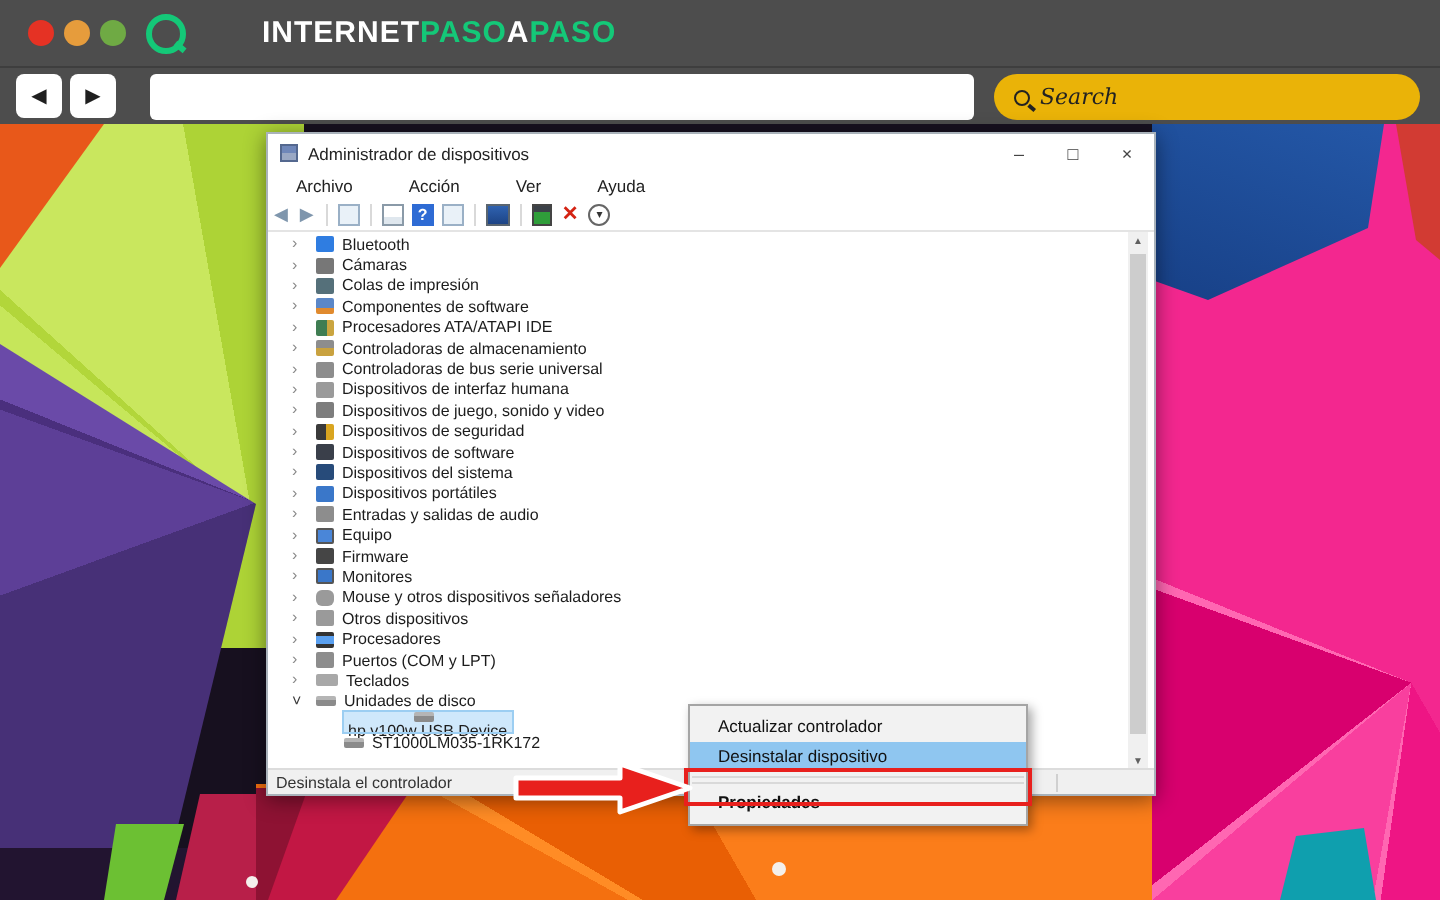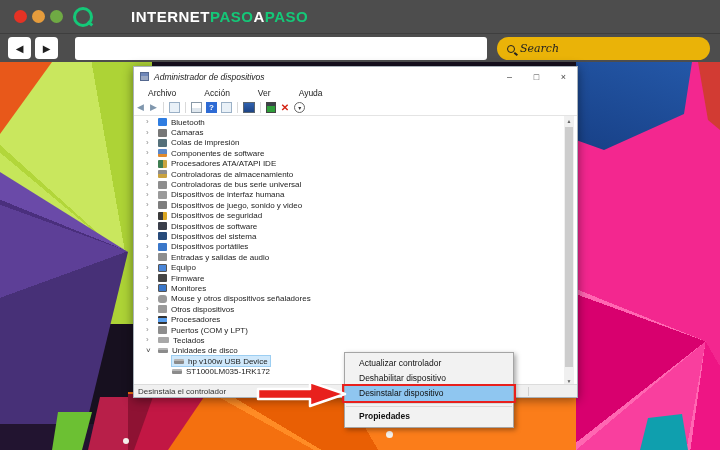--- a/index.html
+++ b/index.html
@@ -44,21 +44,21 @@
   .bg-blue{left:576px;top:0;width:124px;height:96px;background:linear-gradient(200deg,#2458a8,#173f85);
     clip-path:polygon(0 0,116px 0,108px 52px,28px 88px,0 78px);}
   .bg-red-corner{left:694px;top:0;width:26px;height:74px;background:#d23b33;clip-path:polygon(4px 0,26px 0,26px 68px,14px 58px);}
   .bg-teal{left:640px;top:352px;width:48px;height:36px;background:#0f9fae;clip-path:polygon(8px 4px,42px 0,48px 36px,0 36px);}
   .bg-dot{width:7px;height:7px;border-radius:50%;background:#f4f0ec;}
 
   
   #dm{position:absolute;left:133px;top:66px;width:445px;height:332px;background:#fff;border:1px solid #a9b2ba;box-shadow:0 2px 10px rgba(0,0,0,.45);}
   #dm-titlebar{position:absolute;left:0;top:0;width:100%;height:19px;background:#fff;display:flex;align-items:center;}
   #dm-appicon{width:9px;height:9px;margin-left:6px;background:linear-gradient(#6f87b9 50%,#9aa8c4 50%);border:1px solid #54688f;}
-  #dm-title{margin-left:5px;font-size:8.5px;color:#222;font-style:italic;}
+  #dm-title{margin-left:5px;font-size:8.5px;color:#222;}
   #dm-captions{position:absolute;right:0;top:0;height:19px;display:flex;}
   .cap{width:27px;height:19px;display:flex;align-items:center;justify-content:center;font-size:9px;color:#444;cursor:pointer;}
   #dm-menubar{position:absolute;left:0;top:19px;width:100%;height:13px;display:flex;align-items:center;background:#fff;}
   .menu-item{padding:0 14px;font-size:8.5px;color:#222;cursor:pointer;}
   #dm-toolbar{position:absolute;left:0;top:32px;width:100%;height:17px;display:flex;align-items:center;border-bottom:1px solid #e4e4e4;background:#fff;}
   .tb-arrow{font-size:9px;color:#7f96ad;margin:0 3px;cursor:pointer;}
   .tb-sep{width:1px;height:11px;background:#d9d9d9;margin:0 3px;}
   .tb-ic{width:11px;height:11px;margin:0 2px;cursor:pointer;border:1px solid #9ab0c6;background:#e9f1f8;}
   .tb-ic.doc{background:linear-gradient(#fff 60%,#dfe7ee 60%);border-color:#8a9aa8;}
   .tb-help{width:11px;height:11px;margin:0 2px;background:#2e6bd4;color:#fff;font-size:8px;font-weight:bold;display:flex;align-items:center;justify-content:center;cursor:pointer;}
@@ -68,21 +68,21 @@
   .tb-scan{width:11px;height:11px;margin:0 2px;border:1px solid #666;border-radius:50%;display:flex;align-items:center;justify-content:center;font-size:6px;color:#333;cursor:pointer;}
 
   
   #dm-tree{position:absolute;left:0;top:49px;width:432px;height:270px;overflow:hidden;background:#fff;padding-top:1px;}
   .trow{display:flex;align-items:center;height:10.4px;padding-left:12px;cursor:pointer;}
   .trow.child{padding-left:38px;}
   .chev{width:12px;font-size:8px;color:#8a8a8a;line-height:8px;}
   .chev.exp{color:#3a3a3a;}
   .ti{width:9px;height:8px;border-radius:1px;margin-right:4px;flex-shrink:0;background:#8d8d8d;}
   .tlabel{font-size:8px;color:#1c1c1c;white-space:nowrap;}
-  .selwrap{display:inline-flex;align-items:center;background:#cfe8fb;outline:1px solid #9ccef2;padding:0 2px;height:10px;}
+  .selwrap{display:inline-flex;align-items:center;background:#cfe8fb;outline:1px solid #9ccef2;padding:0 2px;height:10px;flex-direction:column;}
   [data-icon="bluetooth"]{background:#2f7de1;}
   [data-icon="camera"]{background:#777;}
   [data-icon="printer"]{background:#55707a;}
   [data-icon="software-component"]{background:linear-gradient(#5b87c7 65%,#e08a2e 65%);}
   [data-icon="ata-controller"]{background:linear-gradient(90deg,#3f7d52 60%,#caa53f 60%);}
   [data-icon="storage-controller"]{background:linear-gradient(#8d8d8d 50%,#c9a23f 50%);}
   [data-icon="usb-controller"]{background:#8d8d8d;}
   [data-icon="hid"]{background:#9a9a9a;}
   [data-icon="game-audio"]{background:#7d7d7d;}
   [data-icon="security"]{background:linear-gradient(90deg,#3a3a3a 55%,#d9a520 55%);}
@@ -351,21 +351,20 @@
 
     <div id="dm-status">
       <span id="dm-status-text">Desinstala el controlador</span>
       <span class="st-div" style="left:318px"></span>
       <span class="st-div" style="left:394px"></span>
     </div>
   </div>
 
   <div id="ctx">
     <div class="ctx-item">Actualizar controlador</div>
-    <div class="ctx-item">Deshabilitar dispositivo</div>
     <div class="ctx-item hl">Desinstalar dispositivo</div>
     <div class="ctx-sep"></div>
     <div class="ctx-sep"></div>
     <div class="ctx-item bold">Propiedades</div>
     <div id="ctx-redbox"></div>
   </div>
 
   <svg id="arrow" width="92" height="28" viewBox="0 0 92 28">
     <polygon points="2,9 54,9 54,2 89,14 54,26 54,19 2,19" fill="#e8201d" stroke="#ffffff" stroke-width="2.5" stroke-linejoin="round"></polygon>
   </svg>

